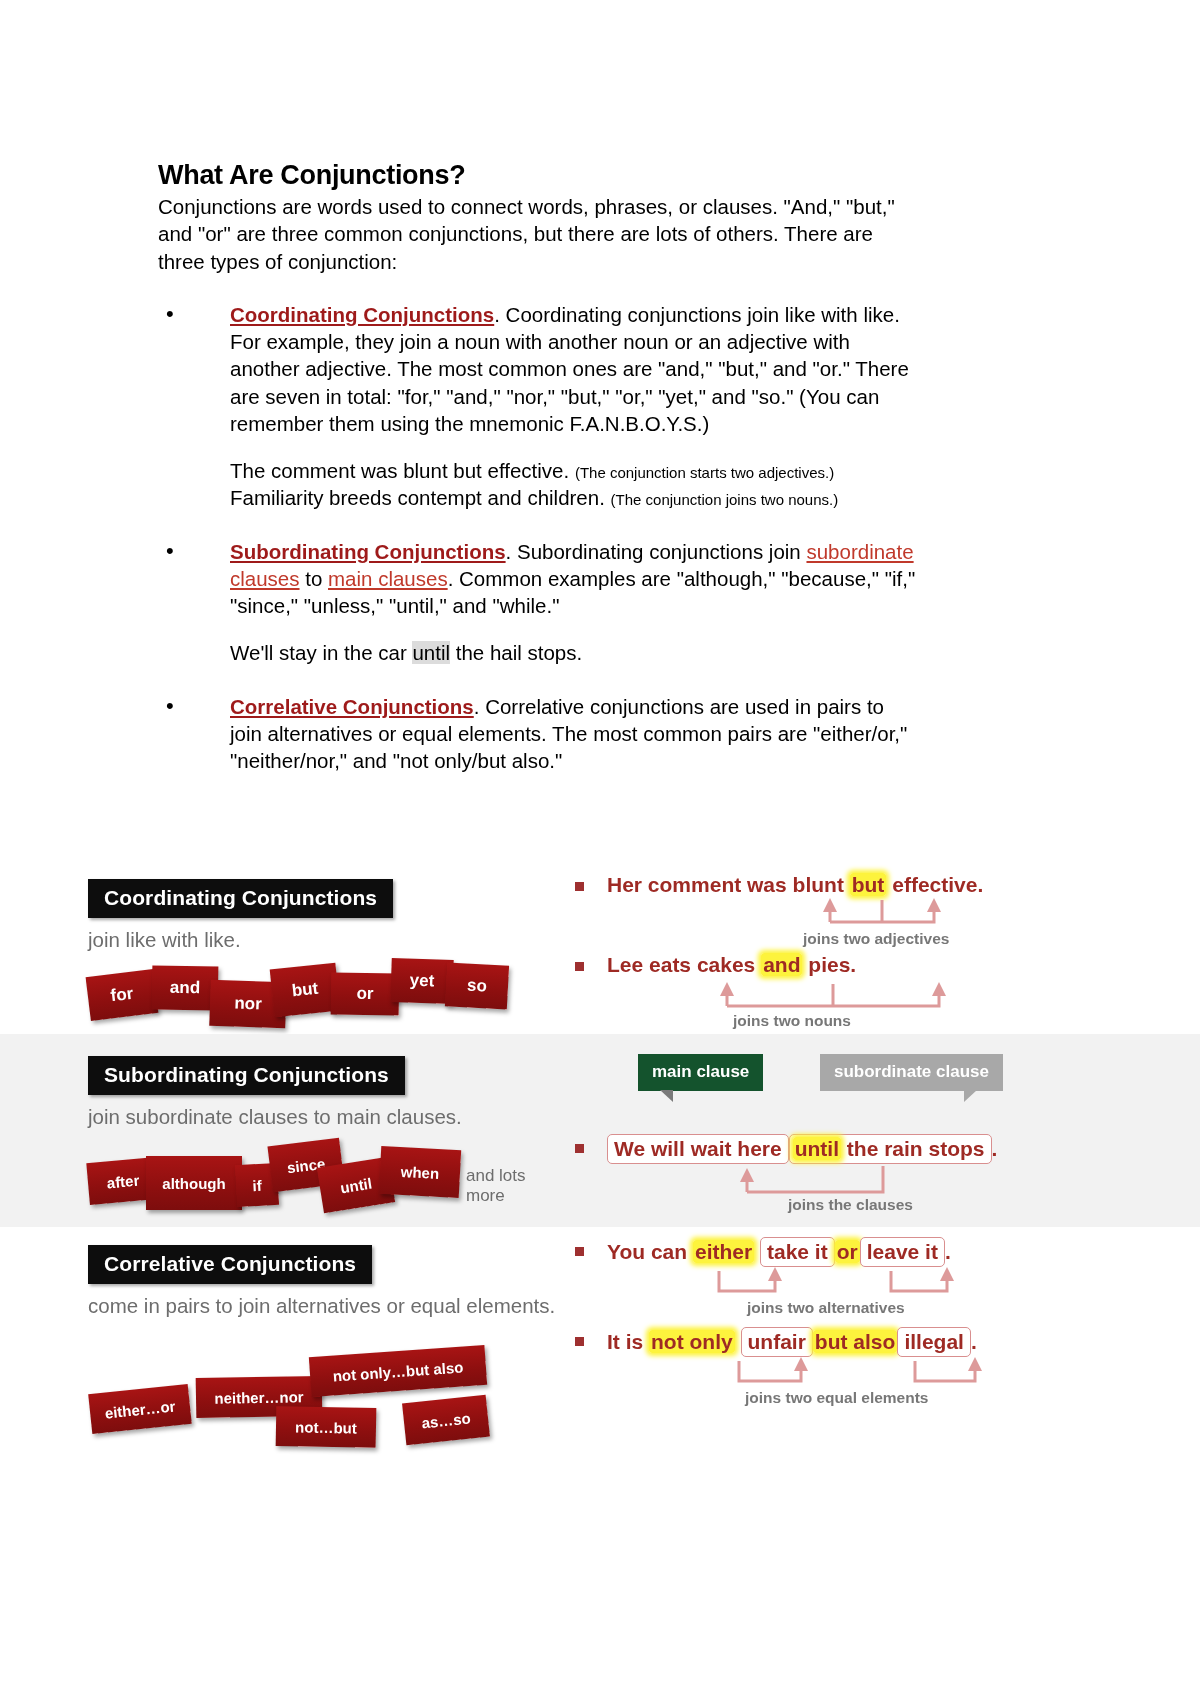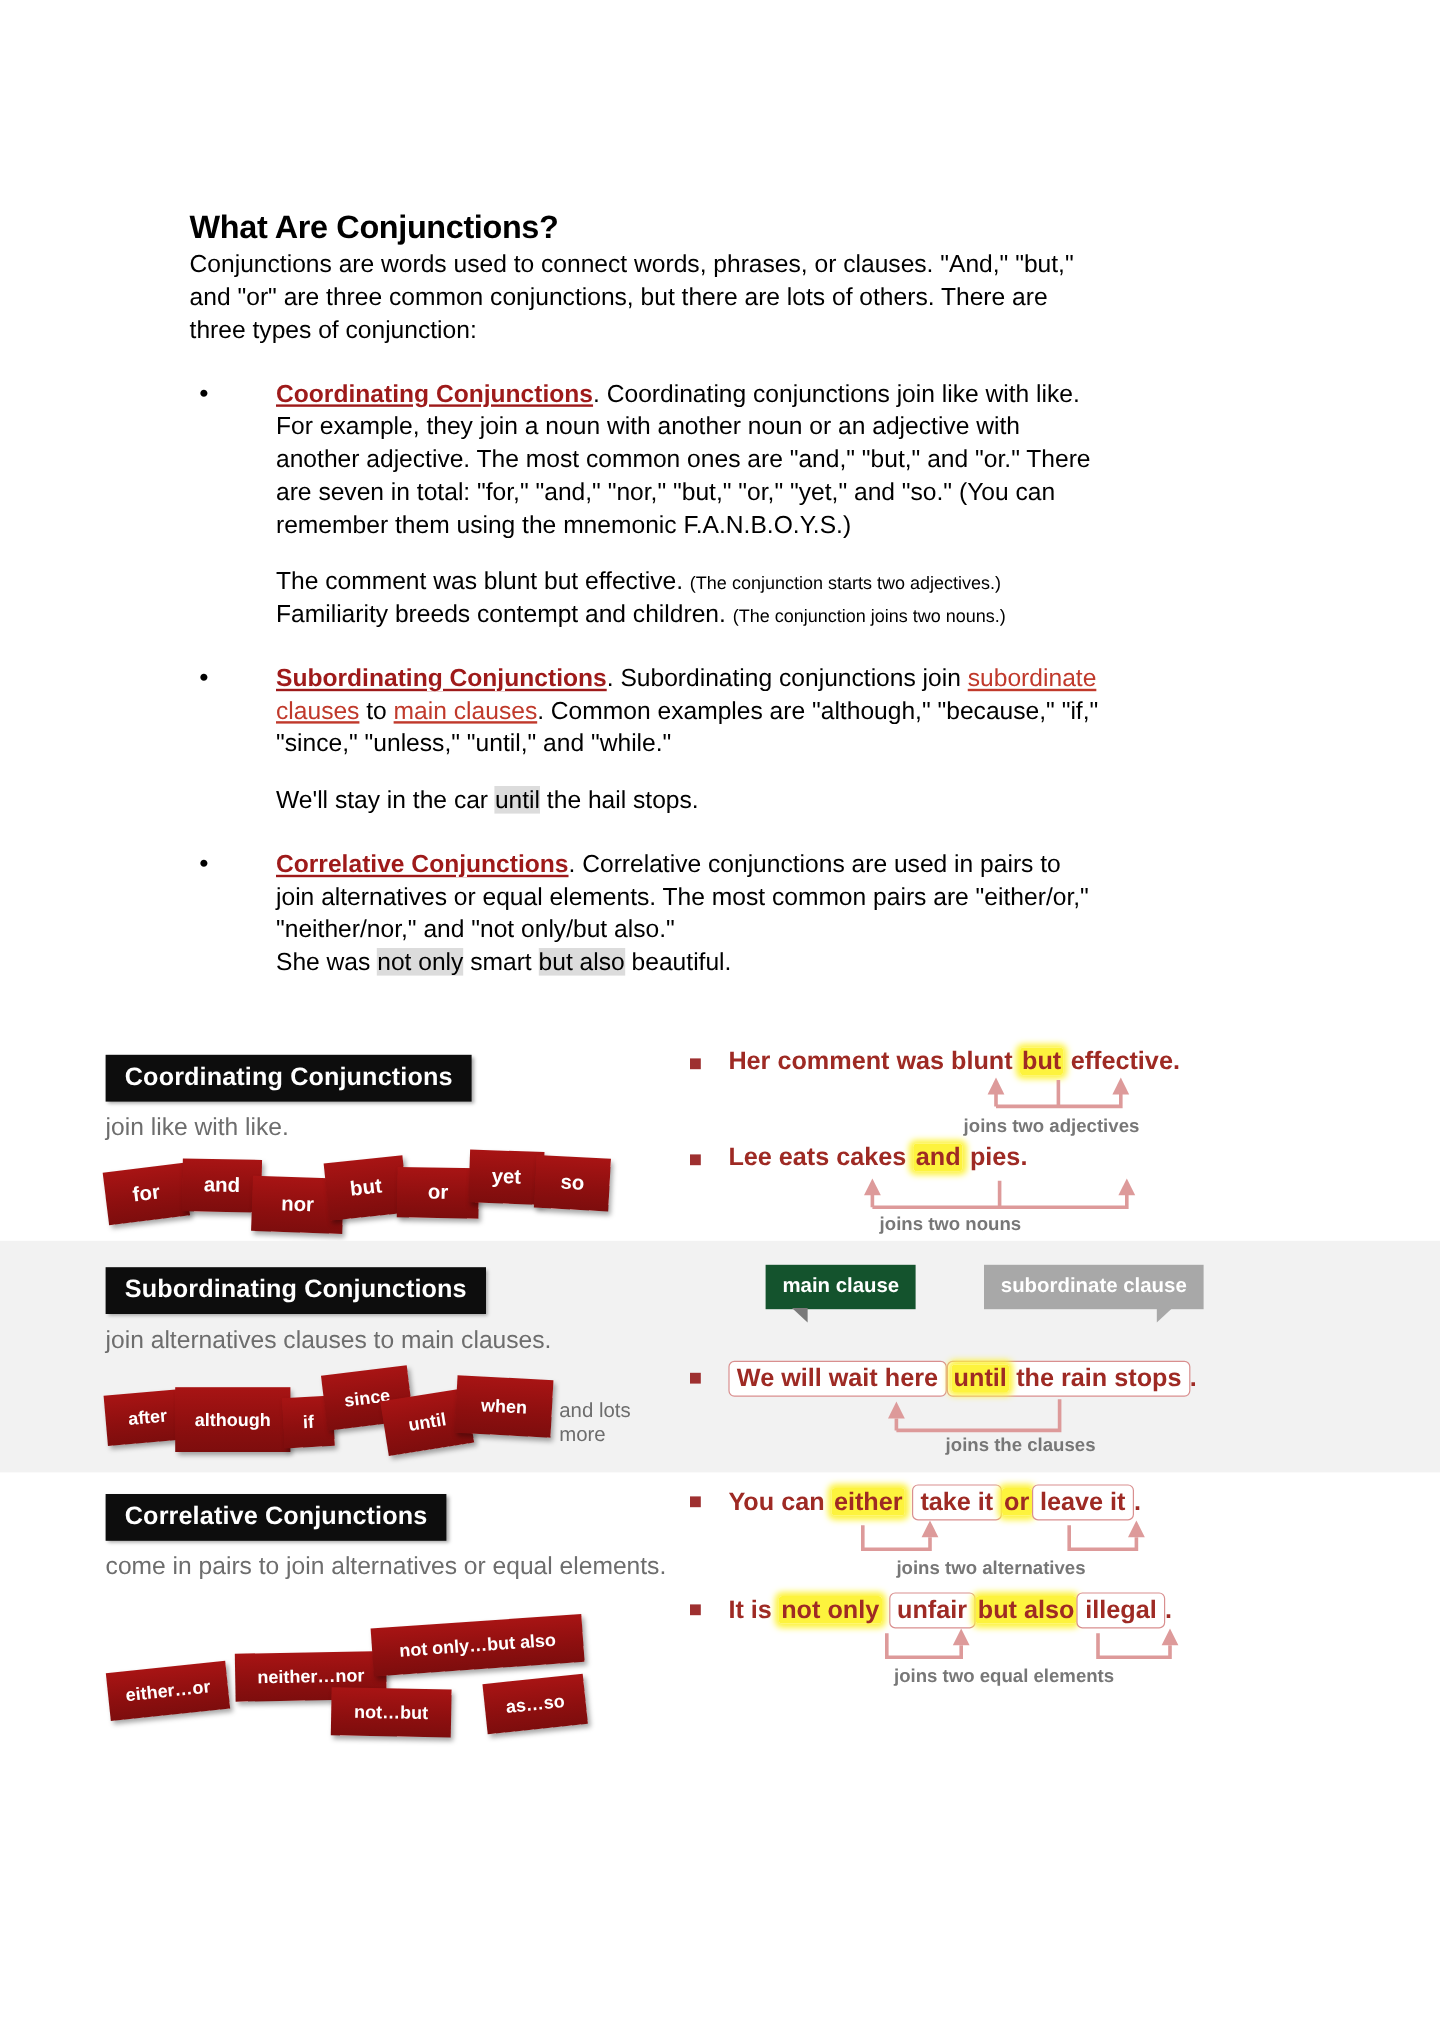--- a/index.html
+++ b/index.html
@@ -11,21 +11,21 @@
     color:#000;
     position:relative;
     overflow:hidden;
   }
 
   
   .prose { position:absolute; left:158px; top:160px; width:760px; }
 
   .doc-title {
     font-size:27px; font-weight:bold; letter-spacing:-0.3px;
-    margin:14px 0 2px 0; line-height:1.15;
+    margin:0 0 2px 0; line-height:1.15;
   }
   .intro { font-size:20.5px; line-height:1.33; margin:0; }
 
   ul.bullets { list-style:none; margin:0; padding:0; }
   ul.bullets > li {
     position:relative; padding-left:72px; font-size:20.5px; line-height:1.33;
     margin-top:26px;
   }
   ul.bullets > li::before {
     content:"\2022"; position:absolute; left:8px; top:-2px; font-size:22px;
@@ -144,21 +144,20 @@
     <li>
       <span class="term">Subordinating Conjunctions</span><span>. Subordinating conjunctions join </span><span class="link">subordinate clauses</span><span> to </span><span class="link">main clauses</span><span>. Common examples are "although," "because," "if," "since," "unless," "until," and "while."</span>
       <div class="examples">
         <div class="ex"><span>We'll stay in the car </span><span class="hl-gray">until</span><span> the hail stops.</span></div>
       </div>
     </li>
 
     <li>
       <span class="term">Correlative Conjunctions</span><span>. Correlative conjunctions are used in pairs to join alternatives or equal elements. The most common pairs are "either/or," "neither/nor," and "not only/but also."</span>
       <div class="examples" style="margin-top:0">
-        <div class="ex"><span>She was </span><span class="hl-gray">not only</span><span> smart </span><span class="hl-gray">but also</span><span> beautiful.</span></div>
       </div>
     </li>
 
   </ul>
 </div>
 
 <div class="info">
 
   <div class="band" style="height:172px;">
     <div class="band-inner" style="height:172px;">
@@ -204,21 +203,21 @@
 
       </div>
     </div>
   </div>
 
   <div class="band shaded" style="height:193px;">
     <div class="band-inner" style="height:193px;">
 
       <div style="position:absolute;left:88px;top:22px;">
         <div class="banner">Subordinating Conjunctions</div>
-        <div class="subtitle">join alternatives clauses to main clauses.</div>
+        <div class="subtitle">join subordinate clauses to main clauses.</div>
       </div>
 
       <div class="tilewrap" style="position:absolute;left:88px;top:108px;width:400px;height:75px;">
         <div class="tile small" style="left:0px;   top:18px; width:70px; height:42px; transform:rotate(-5deg);">after</div>
         <div class="tile small" style="left:58px;  top:14px; width:96px; height:54px; transform:rotate(0deg);">although</div>
         <div class="tile small" style="left:148px; top:22px; width:42px; height:42px; transform:rotate(-3deg);">if</div>
         <div class="tile small" style="left:182px; top:0px;  width:72px; height:46px; transform:rotate(-7deg);">since</div>
         <div class="tile small" style="left:232px; top:20px; width:72px; height:46px; transform:rotate(-9deg);">until</div>
         <div class="tile small" style="left:292px; top:6px;  width:80px; height:48px; transform:rotate(3deg);">when</div>
         <div class="lotsmore" style="left:378px;top:24px;">and lots more</div>

